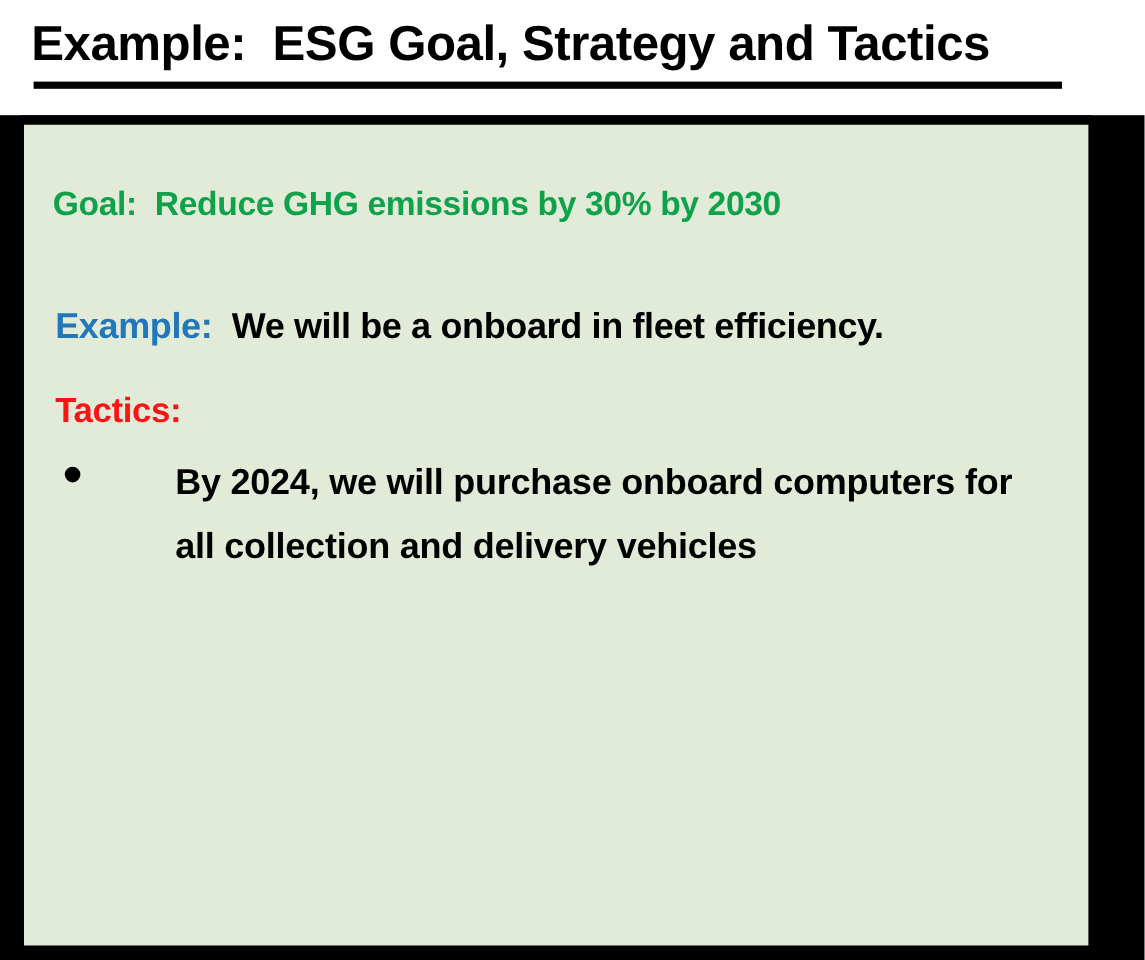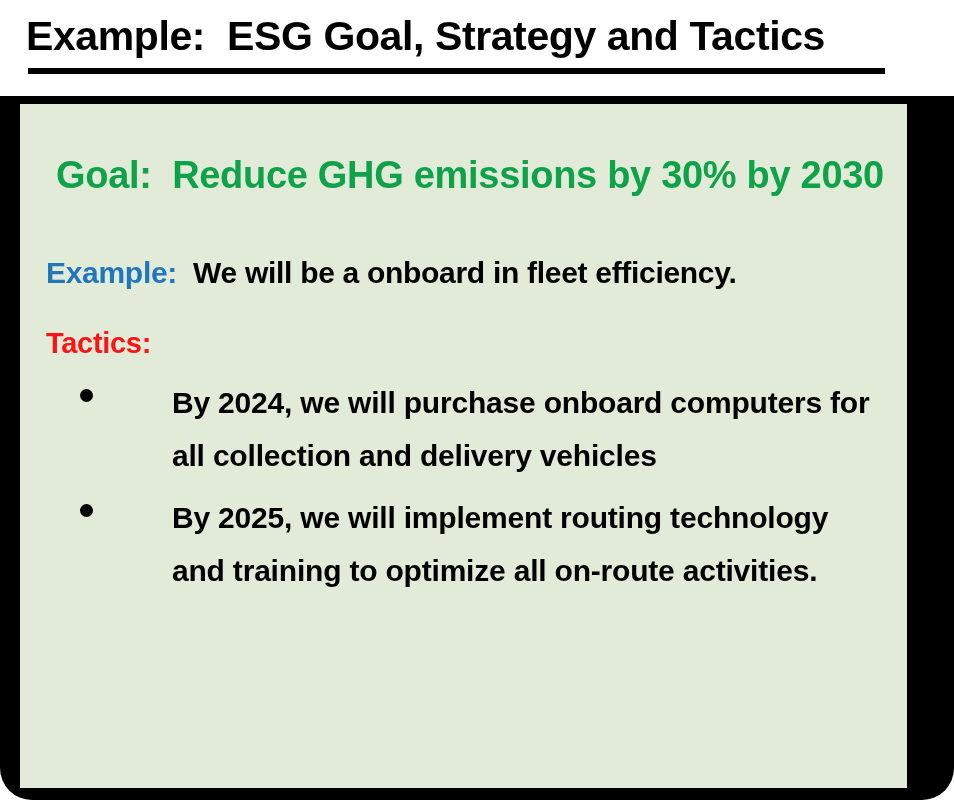--- a/index.html
+++ b/index.html
@@ -8,21 +8,20 @@
     padding: 0;
     background: #ffffff;
   }
   #slide {
     position: relative;
     width: 954px;
     height: 800px;
     background: #ffffff;
     overflow: hidden;
     font-family: "Liberation Sans", sans-serif;
-    border-radius: 32px;
   }
   
   .backdrop {
     position: absolute;
     left: 0;
     top: 96px;
     width: 954px;
     height: 704px;
     background: #000000;
   }
@@ -65,47 +64,46 @@
     width: 100%;
     height: 100%;
   }
   .line {
     position: absolute;
     white-space: pre;
     font-weight: bold;
     letter-spacing: -0.3px;
   }
   .goal-line {
-    left: 36px;
+    left: 24px;
     top: 50px;
-    font-size: 38px;
+    font-size: 28px;
     color: #0fa24b;
   }
   .strategy-line {
     left: 26px;
     top: 152px;
     font-size: 30px;
     color: #000000;
   }
   .strategy-label {
     color: #2277bb;
   }
   .tactics-label {
     left: 26px;
     top: 223px;
     font-size: 29px;
     color: #fa1414;
     text-align: right;
   }
   .bullets {
     position: absolute;
-    left: 15px;
+    left: 0;
     top: 272px;
     width: 100%;
-    padding-left: 11px;
   }
   .bullet-row {
     position: relative;
     display: block;
     margin-bottom: 8px;
   }
   .bullet-dot {
     position: absolute;
     left: 34px;
     top: 13px;
@@ -142,22 +140,18 @@
 
       <div class="line strategy-line"><span class="strategy-label">Example:</span>  <span>We will be a onboard in fleet efficiency.</span></div>
 
       <div class="line tactics-label">Tactics:</div>
 
       <div class="bullets">
         <div class="bullet-row">
           <span class="bullet-dot"></span>
           <span class="bullet-text">By 2024, we will purchase onboard computers for all collection and delivery vehicles</span>
         </div>
-        <div class="bullet-row">
-          <span class="bullet-dot"></span>
-          <span class="bullet-text">By 2025, we will implement routing technology and training to optimize all on-route activities.</span>
-        </div>
       </div>
 
     </div>
   </div>
 
 </div>
 
 </body></html>

